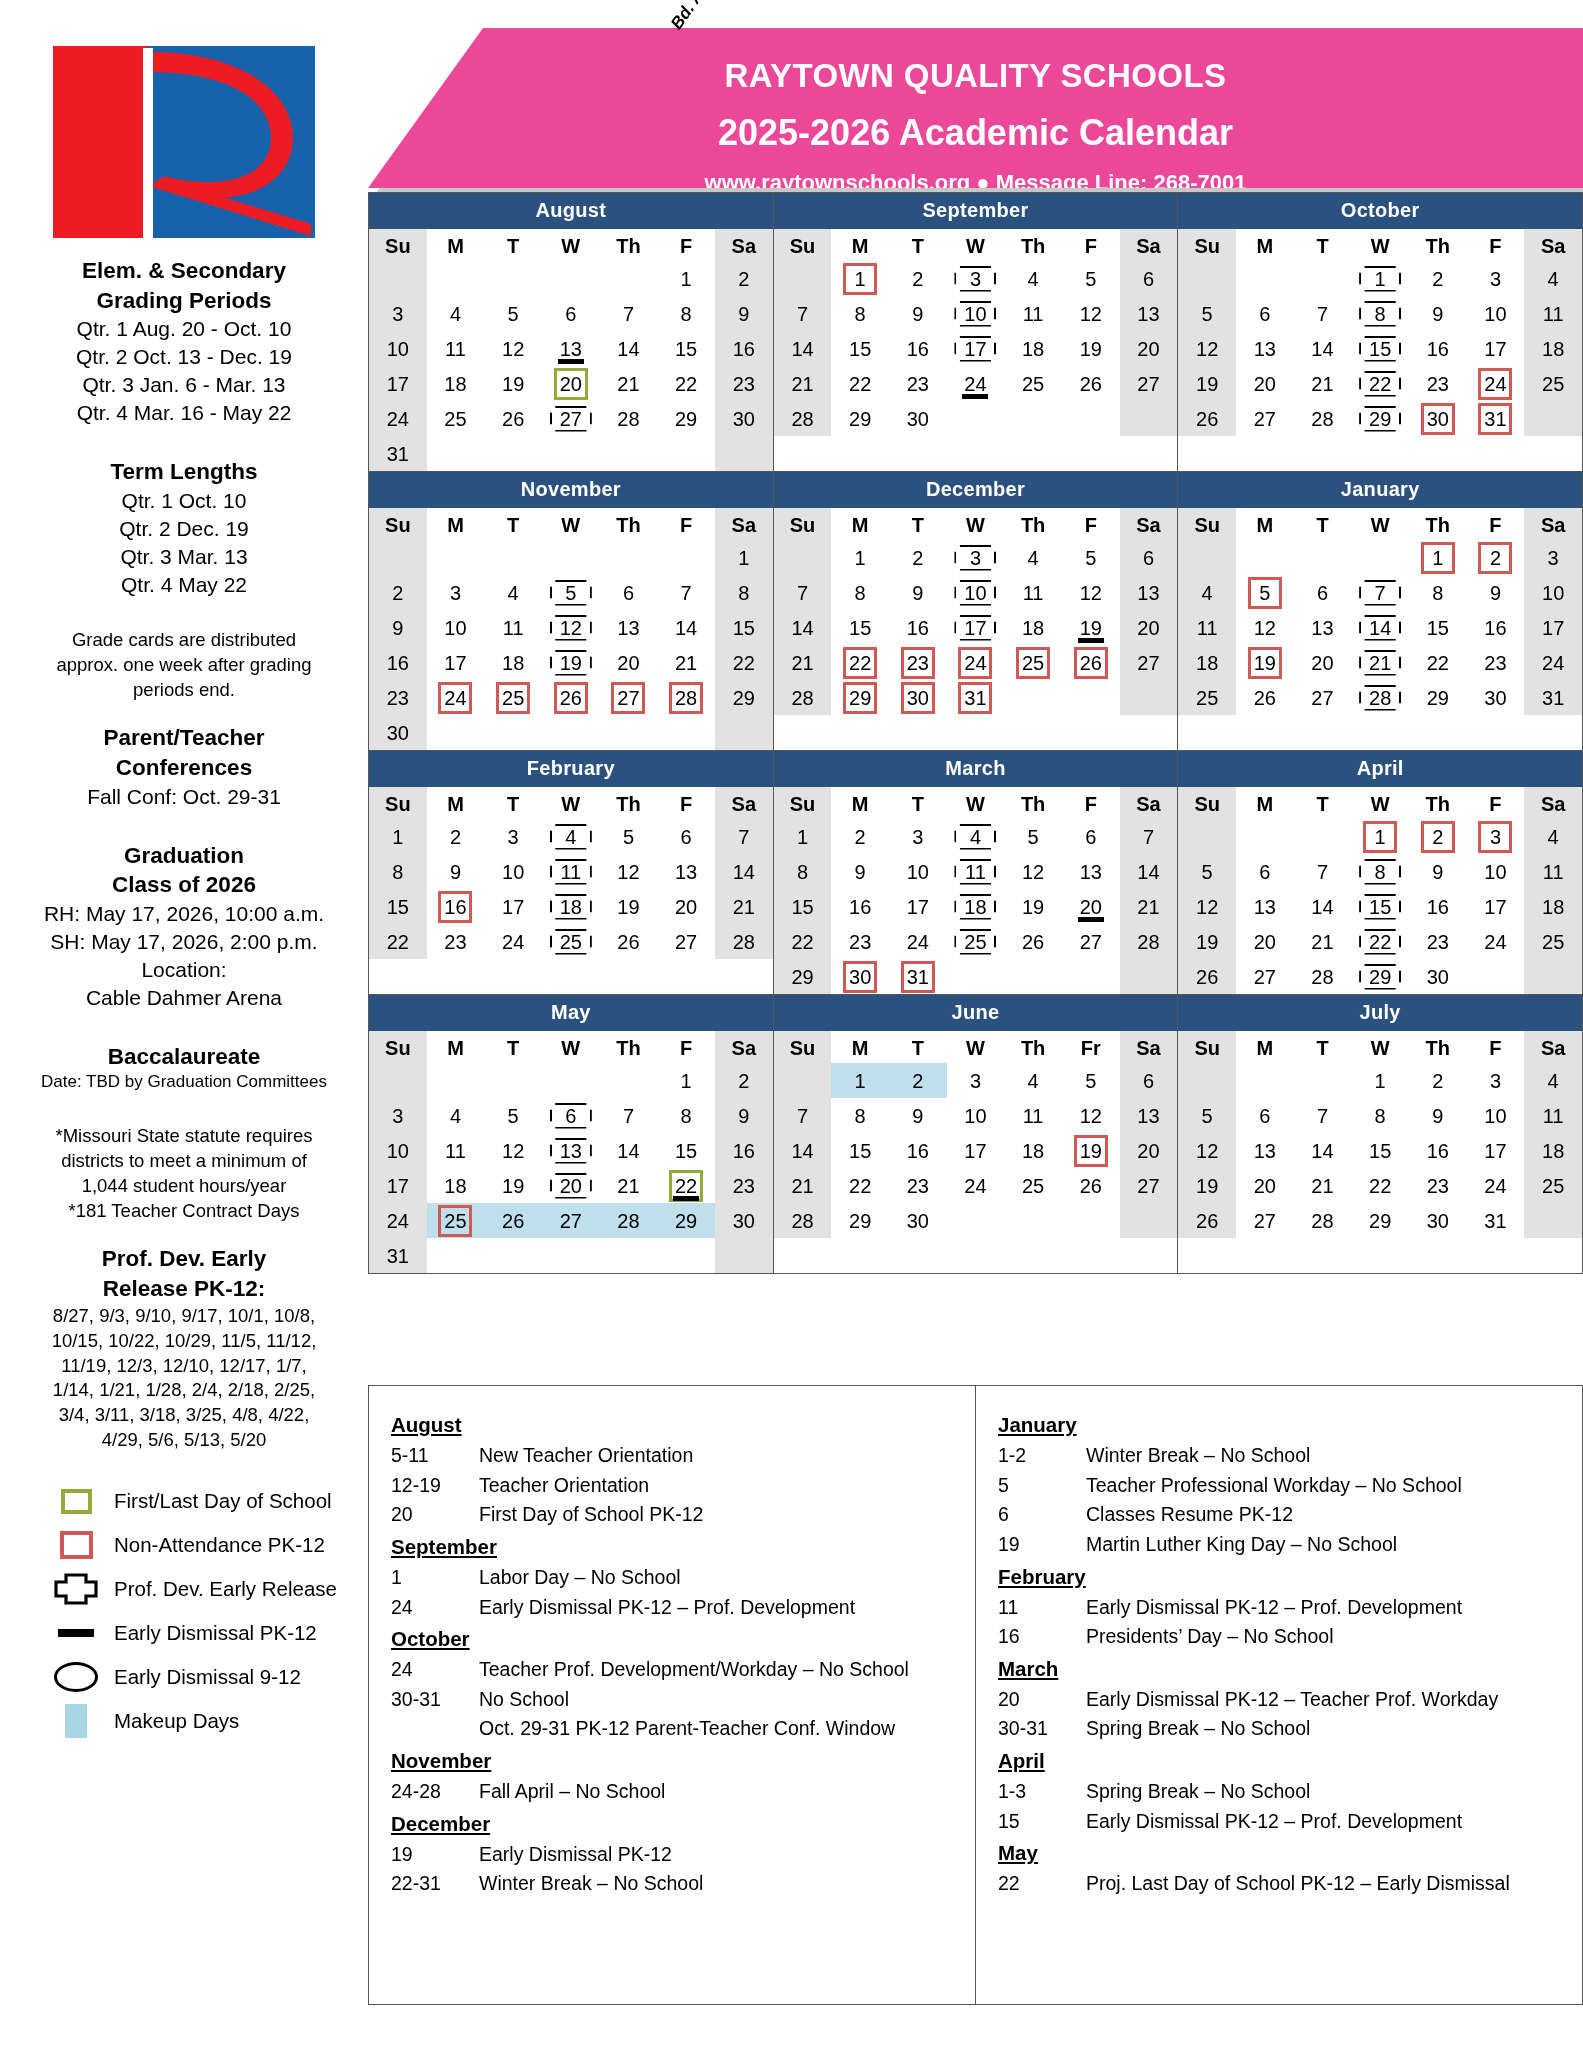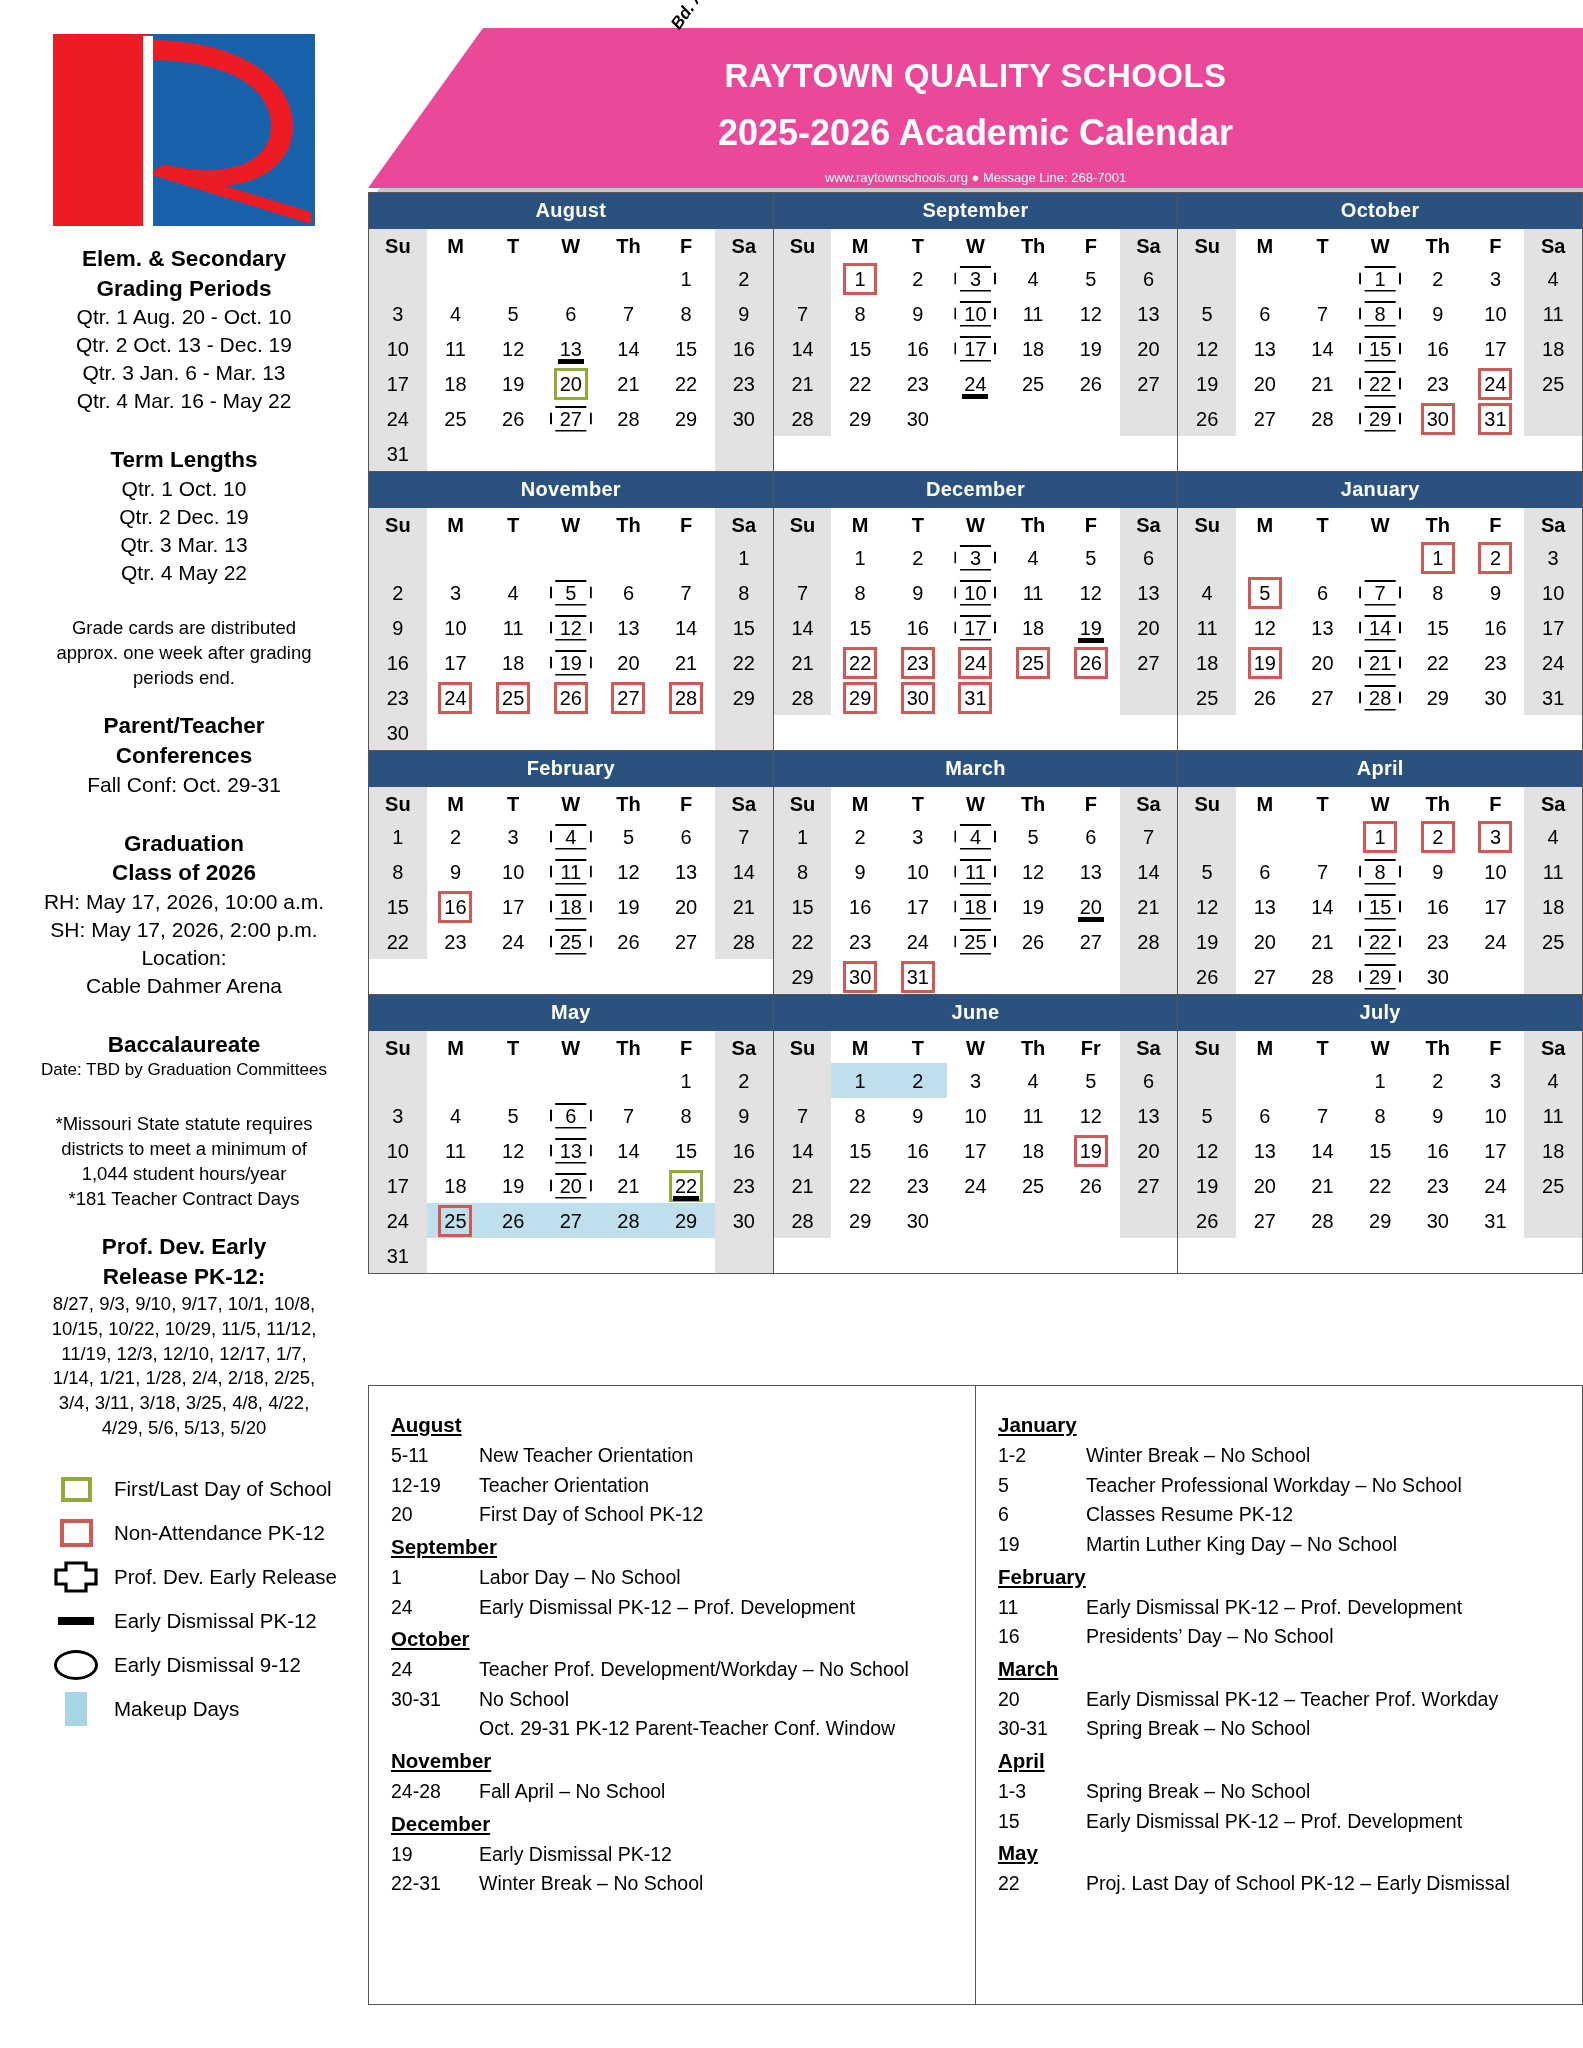--- a/index.html
+++ b/index.html
@@ -10,21 +10,21 @@
     font-family:"Liberation Sans", sans-serif;
     color:#000;
     position:relative;
     overflow:hidden;
   }
 
   
   #page { position:relative; width:1583px; height:2048px; }
 
   #sidebar {
-    position:absolute; left:0; top:4px; width:368px; height:1996px;
+    position:absolute; left:0; top:16px; width:368px; height:1996px;
     text-align:center;
   }
   #maincol {
     position:absolute; left:368px; top:0; right:0; height:2048px;
   }
 
   
   .logo-wrap { margin:22px auto 8px auto; width:282px; height:210px; position:relative; }
   .logo-svg { display:block; width:282px; height:210px; }
 
@@ -55,21 +55,21 @@
     color:#fff; text-align:center;
   }
   #banner-shadow {
     position:absolute; left:0; top:28px; width:1215px; height:168px;
     background:rgba(0,0,0,0.22);
     clip-path: polygon(121px 0, 1215px 0, 1215px 168px, 6px 168px);
     z-index:-1;
   }
   .bn-1 { font-size:33px; font-weight:bold; letter-spacing:.4px; padding-top:29px; }
   .bn-2 { font-size:36px; font-weight:bold; padding-top:17px; }
-  .bn-3 { font-size:13px; font-weight:normal; padding-top:16px; }
+  .bn-3 { font-size:22px; font-weight:bold; padding-top:16px; }
 
   #bd-appd {
     position:absolute; left:299px; top:22px;
     font-size:17px; font-weight:bold; font-style:italic;
     transform:rotate(-55deg); transform-origin:left top;
     white-space:nowrap;
   }
 
   
   #cal {

